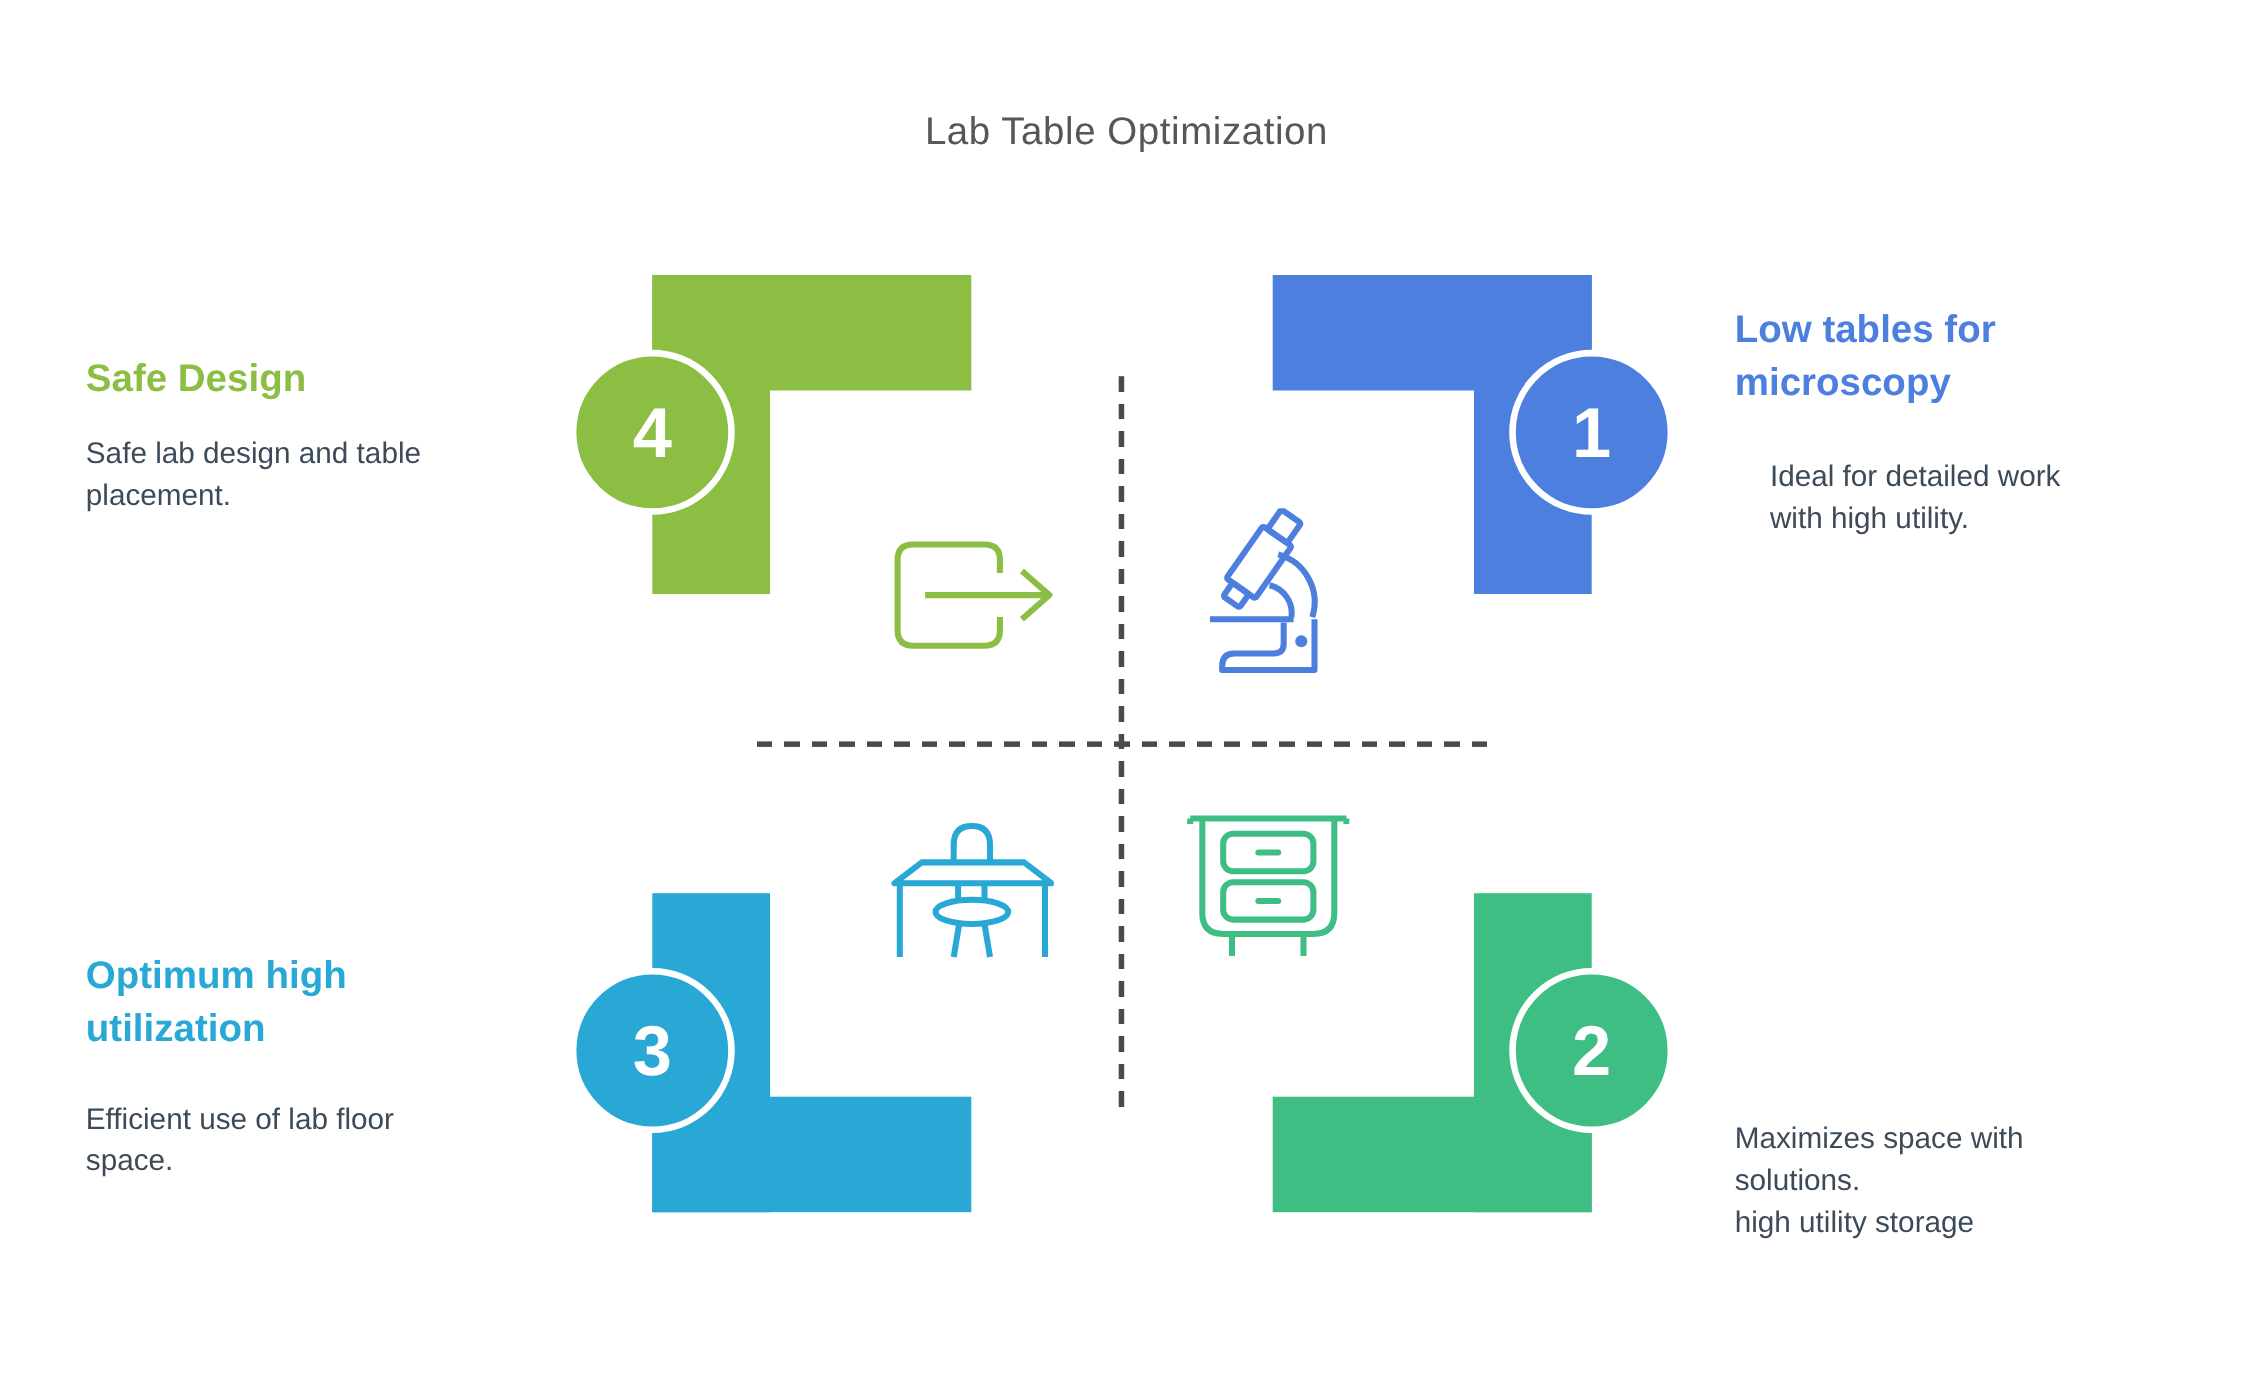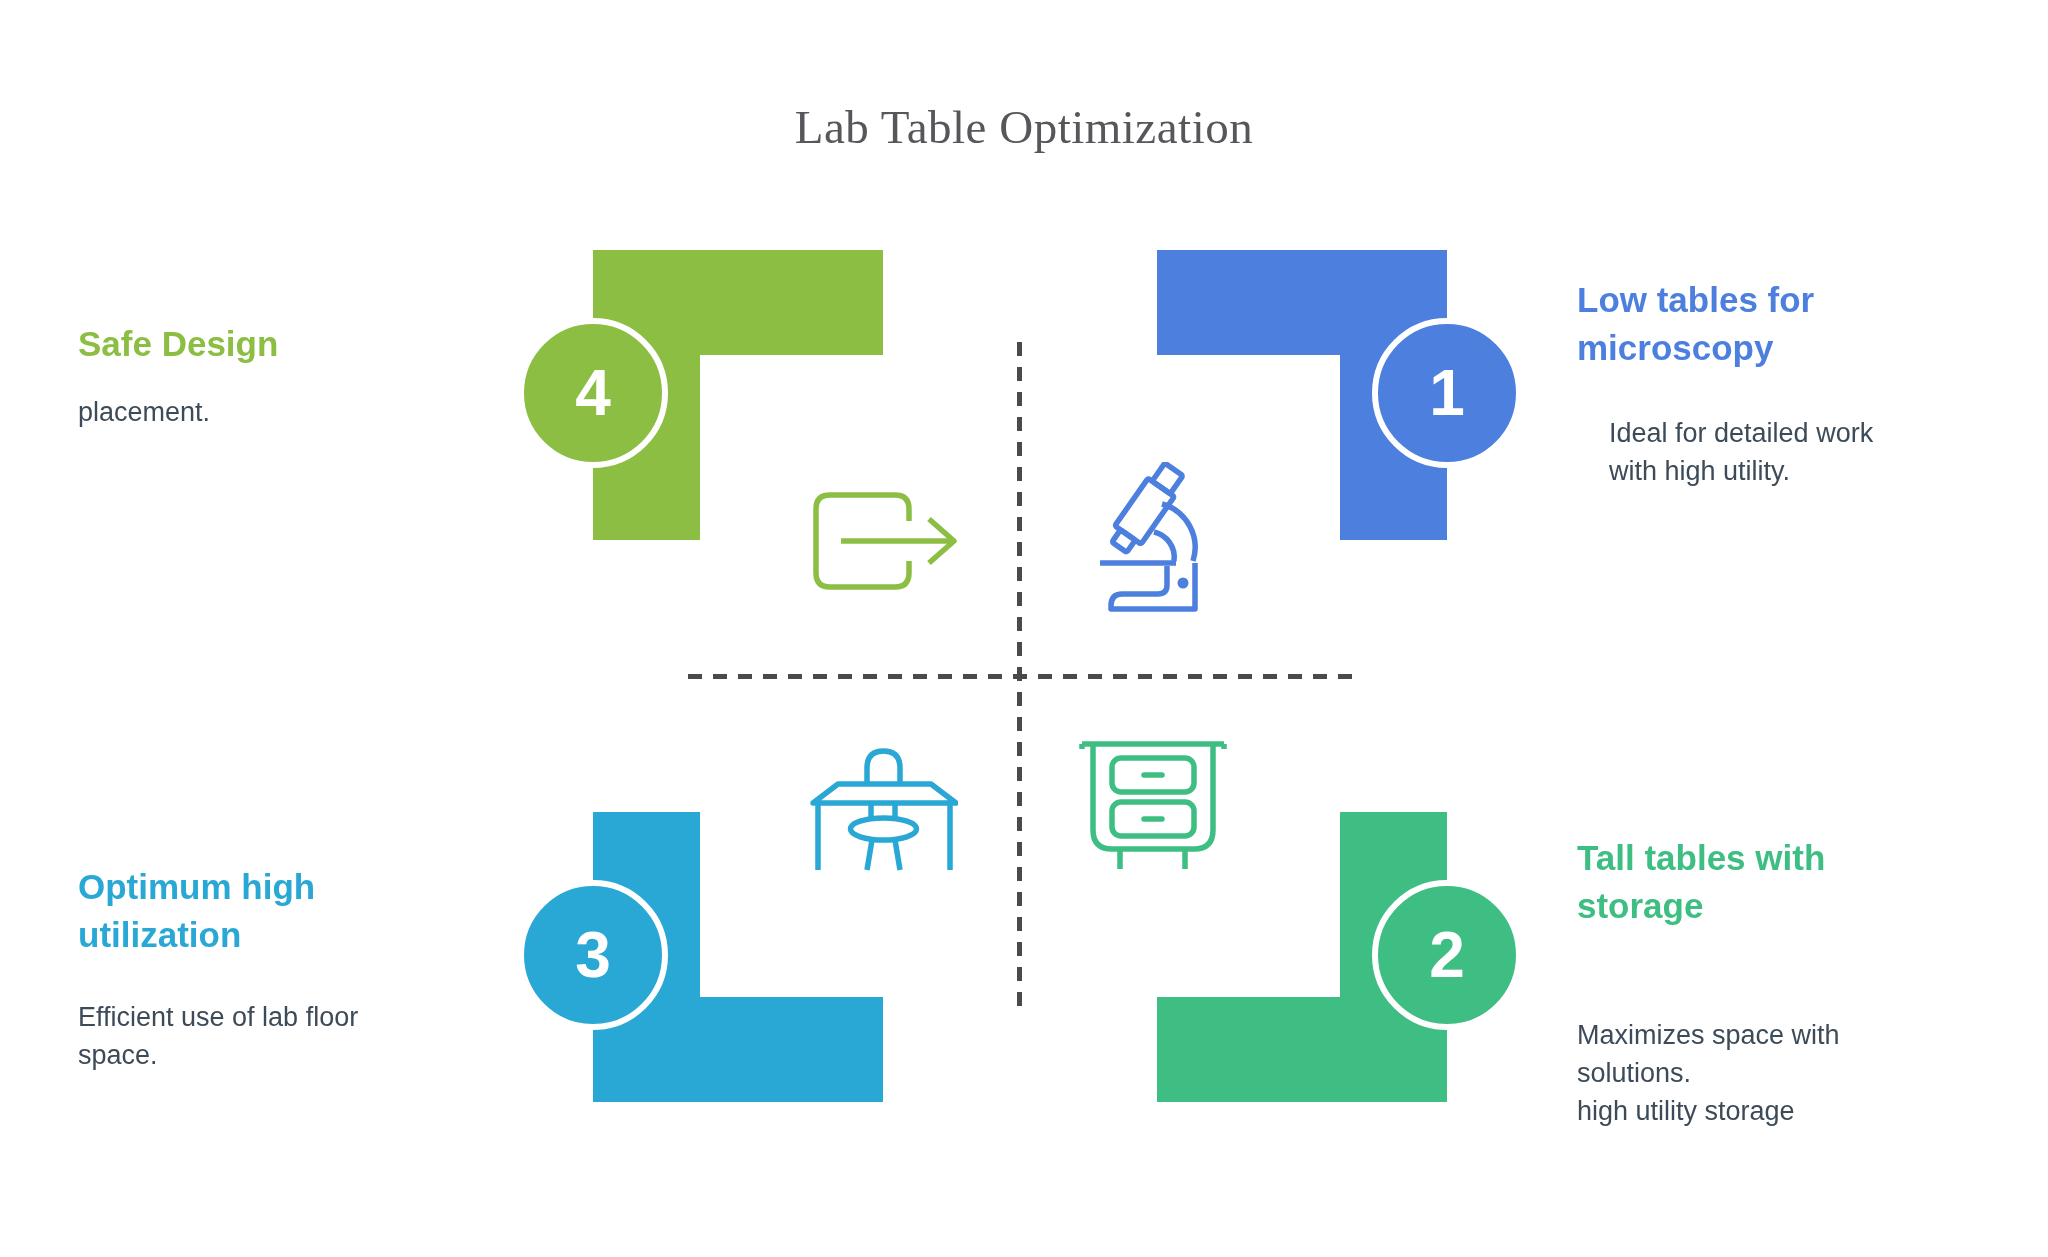--- a/index.html
+++ b/index.html
@@ -2,21 +2,21 @@
 <html><head>
 <meta charset="utf-8">
 <style>
   html,body{margin:0;padding:0;background:#fff;}
   .canvas{
     position:relative;width:2048px;height:1257px;background:#FFFFFF;
     font-family:"Liberation Sans","DejaVu Sans",sans-serif;overflow:hidden;
   }
   .title{
     position:absolute;left:0;right:0;top:100px;text-align:center;
-    font-size:47px;font-weight:400;color:#55575A;letter-spacing:.5px;font-family:Liberation Serif, serif;
+    font-size:35px;font-weight:400;color:#55575A;letter-spacing:.5px;
   }
   
   .bar{position:absolute;z-index:1;}
   .green-bg{background:#8CBE44;}
   .blue-bg{background:#4C7FDE;}
   .cyan-bg{background:#29A8D5;}
   .emerald-bg{background:#3EBE83;}
   .tl-h{left:593px;top:250px;width:290px;height:105px;}
   .tl-v{left:593px;top:250px;width:107px;height:290px;}
   .tr-h{left:1157px;top:250px;width:290px;height:105px;}
@@ -137,20 +137,21 @@
     <path d="M 65 38 H 83" stroke-linecap="round"></path>
     <path d="M 65 82 H 83" stroke-linecap="round"></path>
     <path d="M 41 112 V 132"></path>
     <path d="M 106 112 V 132"></path>
   </svg>
 
   <div class="heading right tl-heading">
     <div>Safe Design</div>
   </div>
   <div class="body-text right tl-body">
+    <div>Safe lab design and table</div>
     <div>placement.</div>
   </div>
 
   <div class="heading tr-heading">
     <div>Low tables for</div>
     <div>microscopy</div>
   </div>
   <div class="body-text tr-body">
     <div>Ideal for detailed work</div>
     <div>with high utility.</div>
@@ -158,23 +159,19 @@
 
   <div class="heading right bl-heading">
     <div>Optimum high</div>
     <div>utilization</div>
   </div>
   <div class="body-text right bl-body">
     <div>Efficient use of lab floor</div>
     <div>space.</div>
   </div>
 
-  <div class="heading br-heading">
-    <div>Tall tables with</div>
-    <div>storage</div>
-  </div>
   <div class="body-text br-body">
     <div>Maximizes space with</div>
     <div>solutions.</div>
     <div>high utility storage</div>
   </div>
 
 </div>
 
 </body></html>

